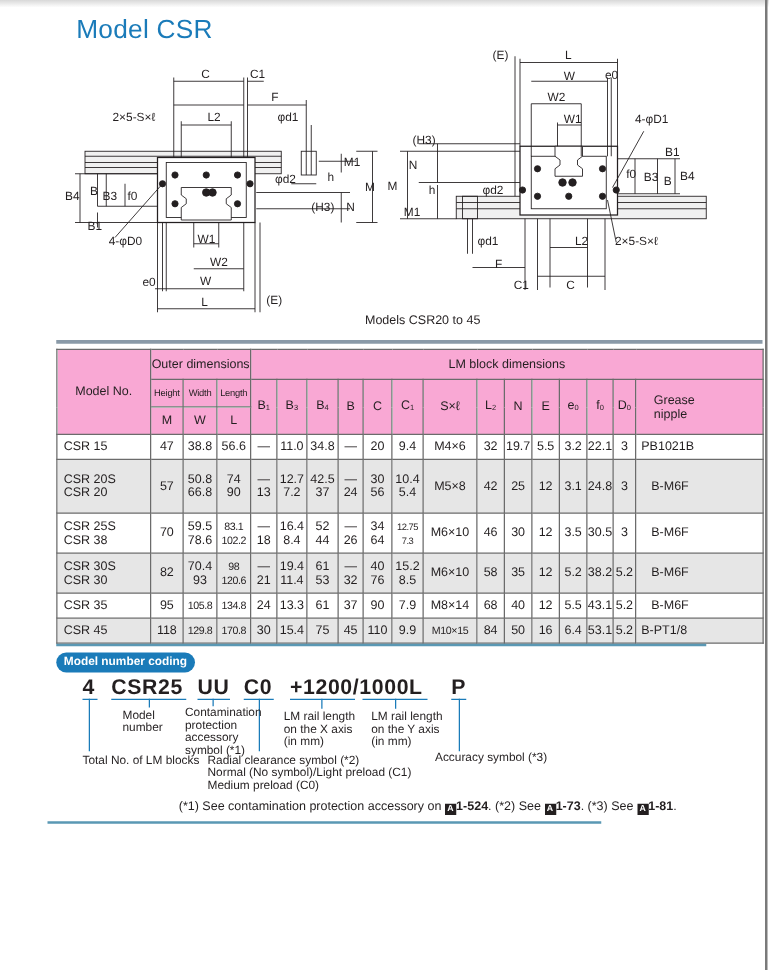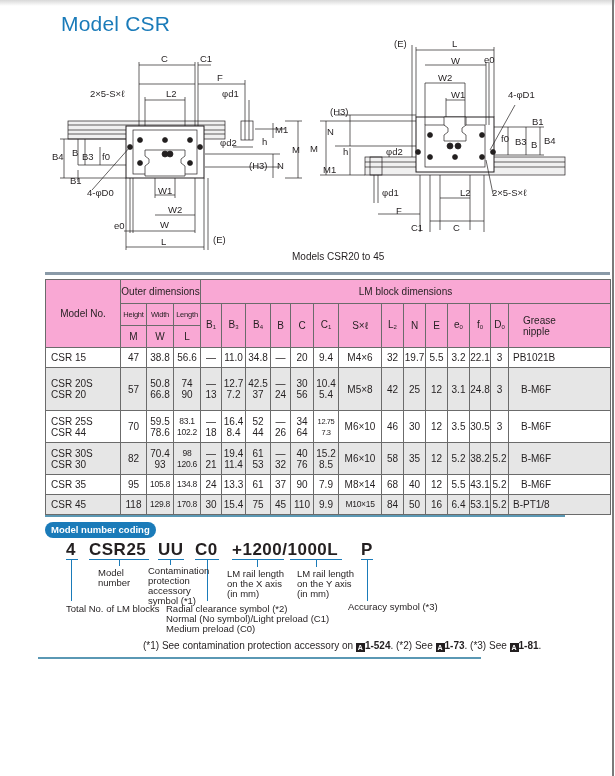--- a/index.html
+++ b/index.html
@@ -339,21 +339,21 @@
     <td>12</td>
     <td>3.1</td>
     <td>24.8</td>
     <td>3</td>
     <td class="nip">B-M6F</td>
   </tr>
 
   <tr style="height:32px">
     <td class="model">
           <div>CSR 25S</div>
-          <div>CSR 44</div>
+          <div>CSR 38</div>
         </td>
     <td>70</td>
     <td>
           <div>59.5</div>
           <div>78.6</div>
         </td>
     <td class="tiny">
           <div>83.1</div>
           <div>102.2</div>
         </td>

